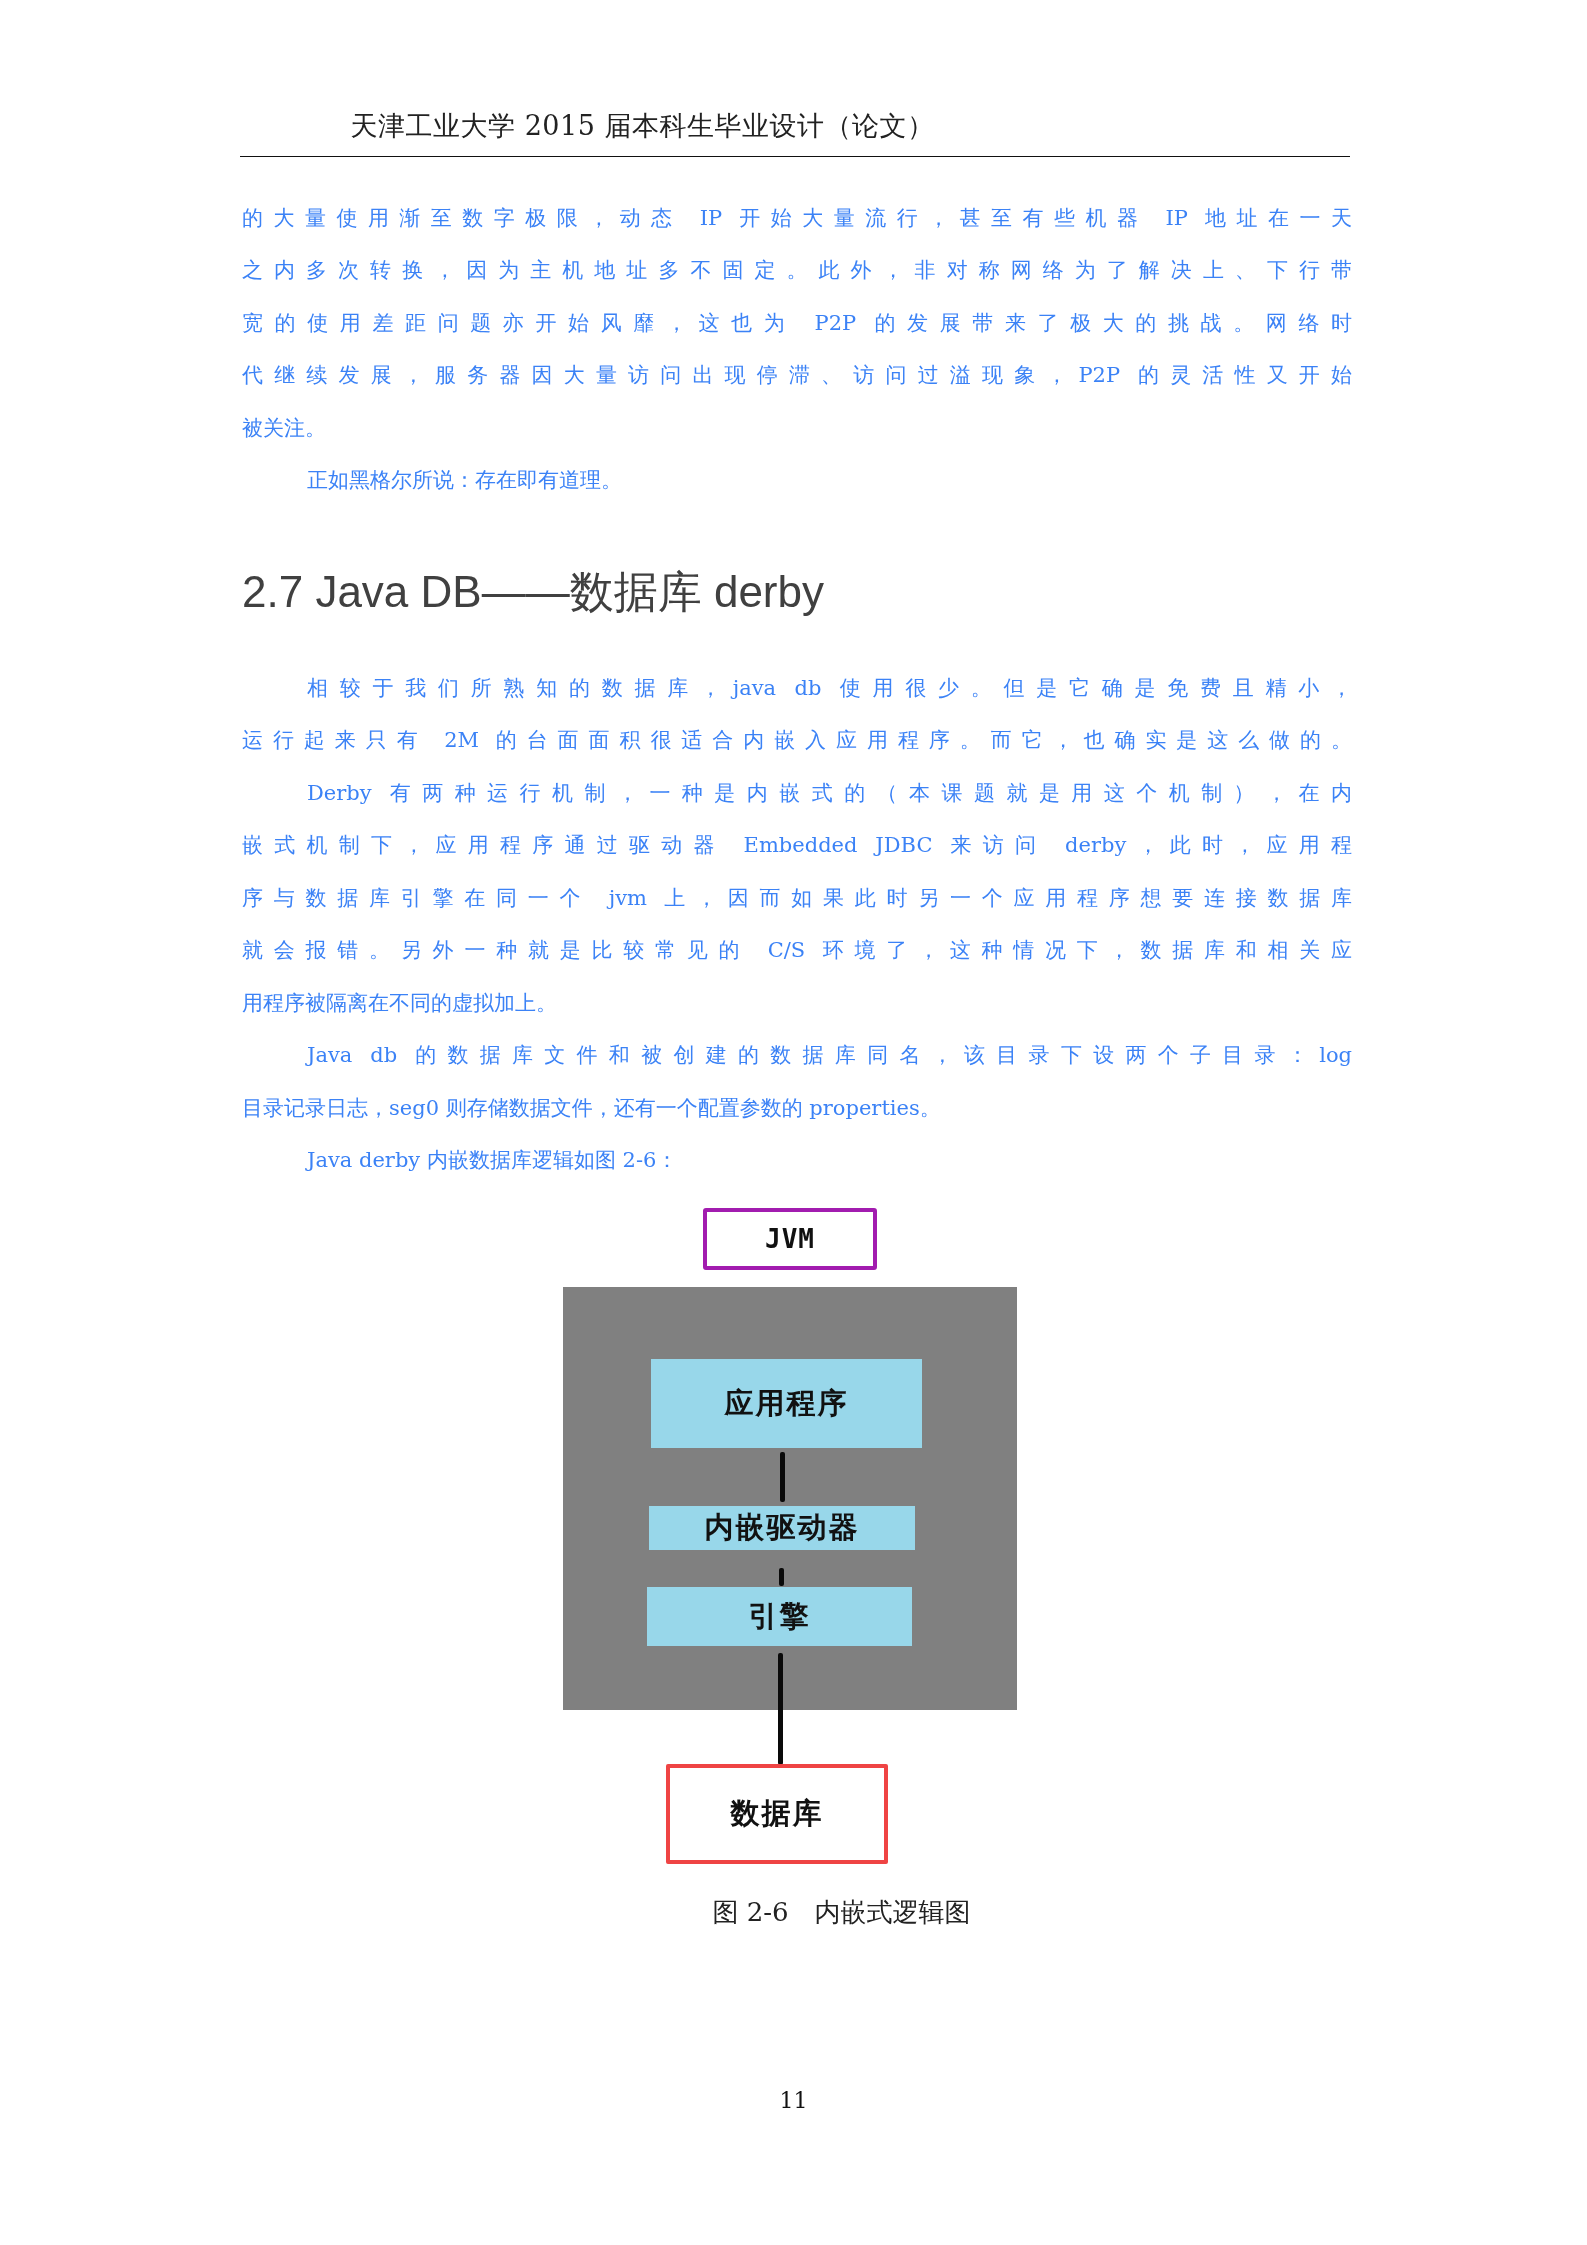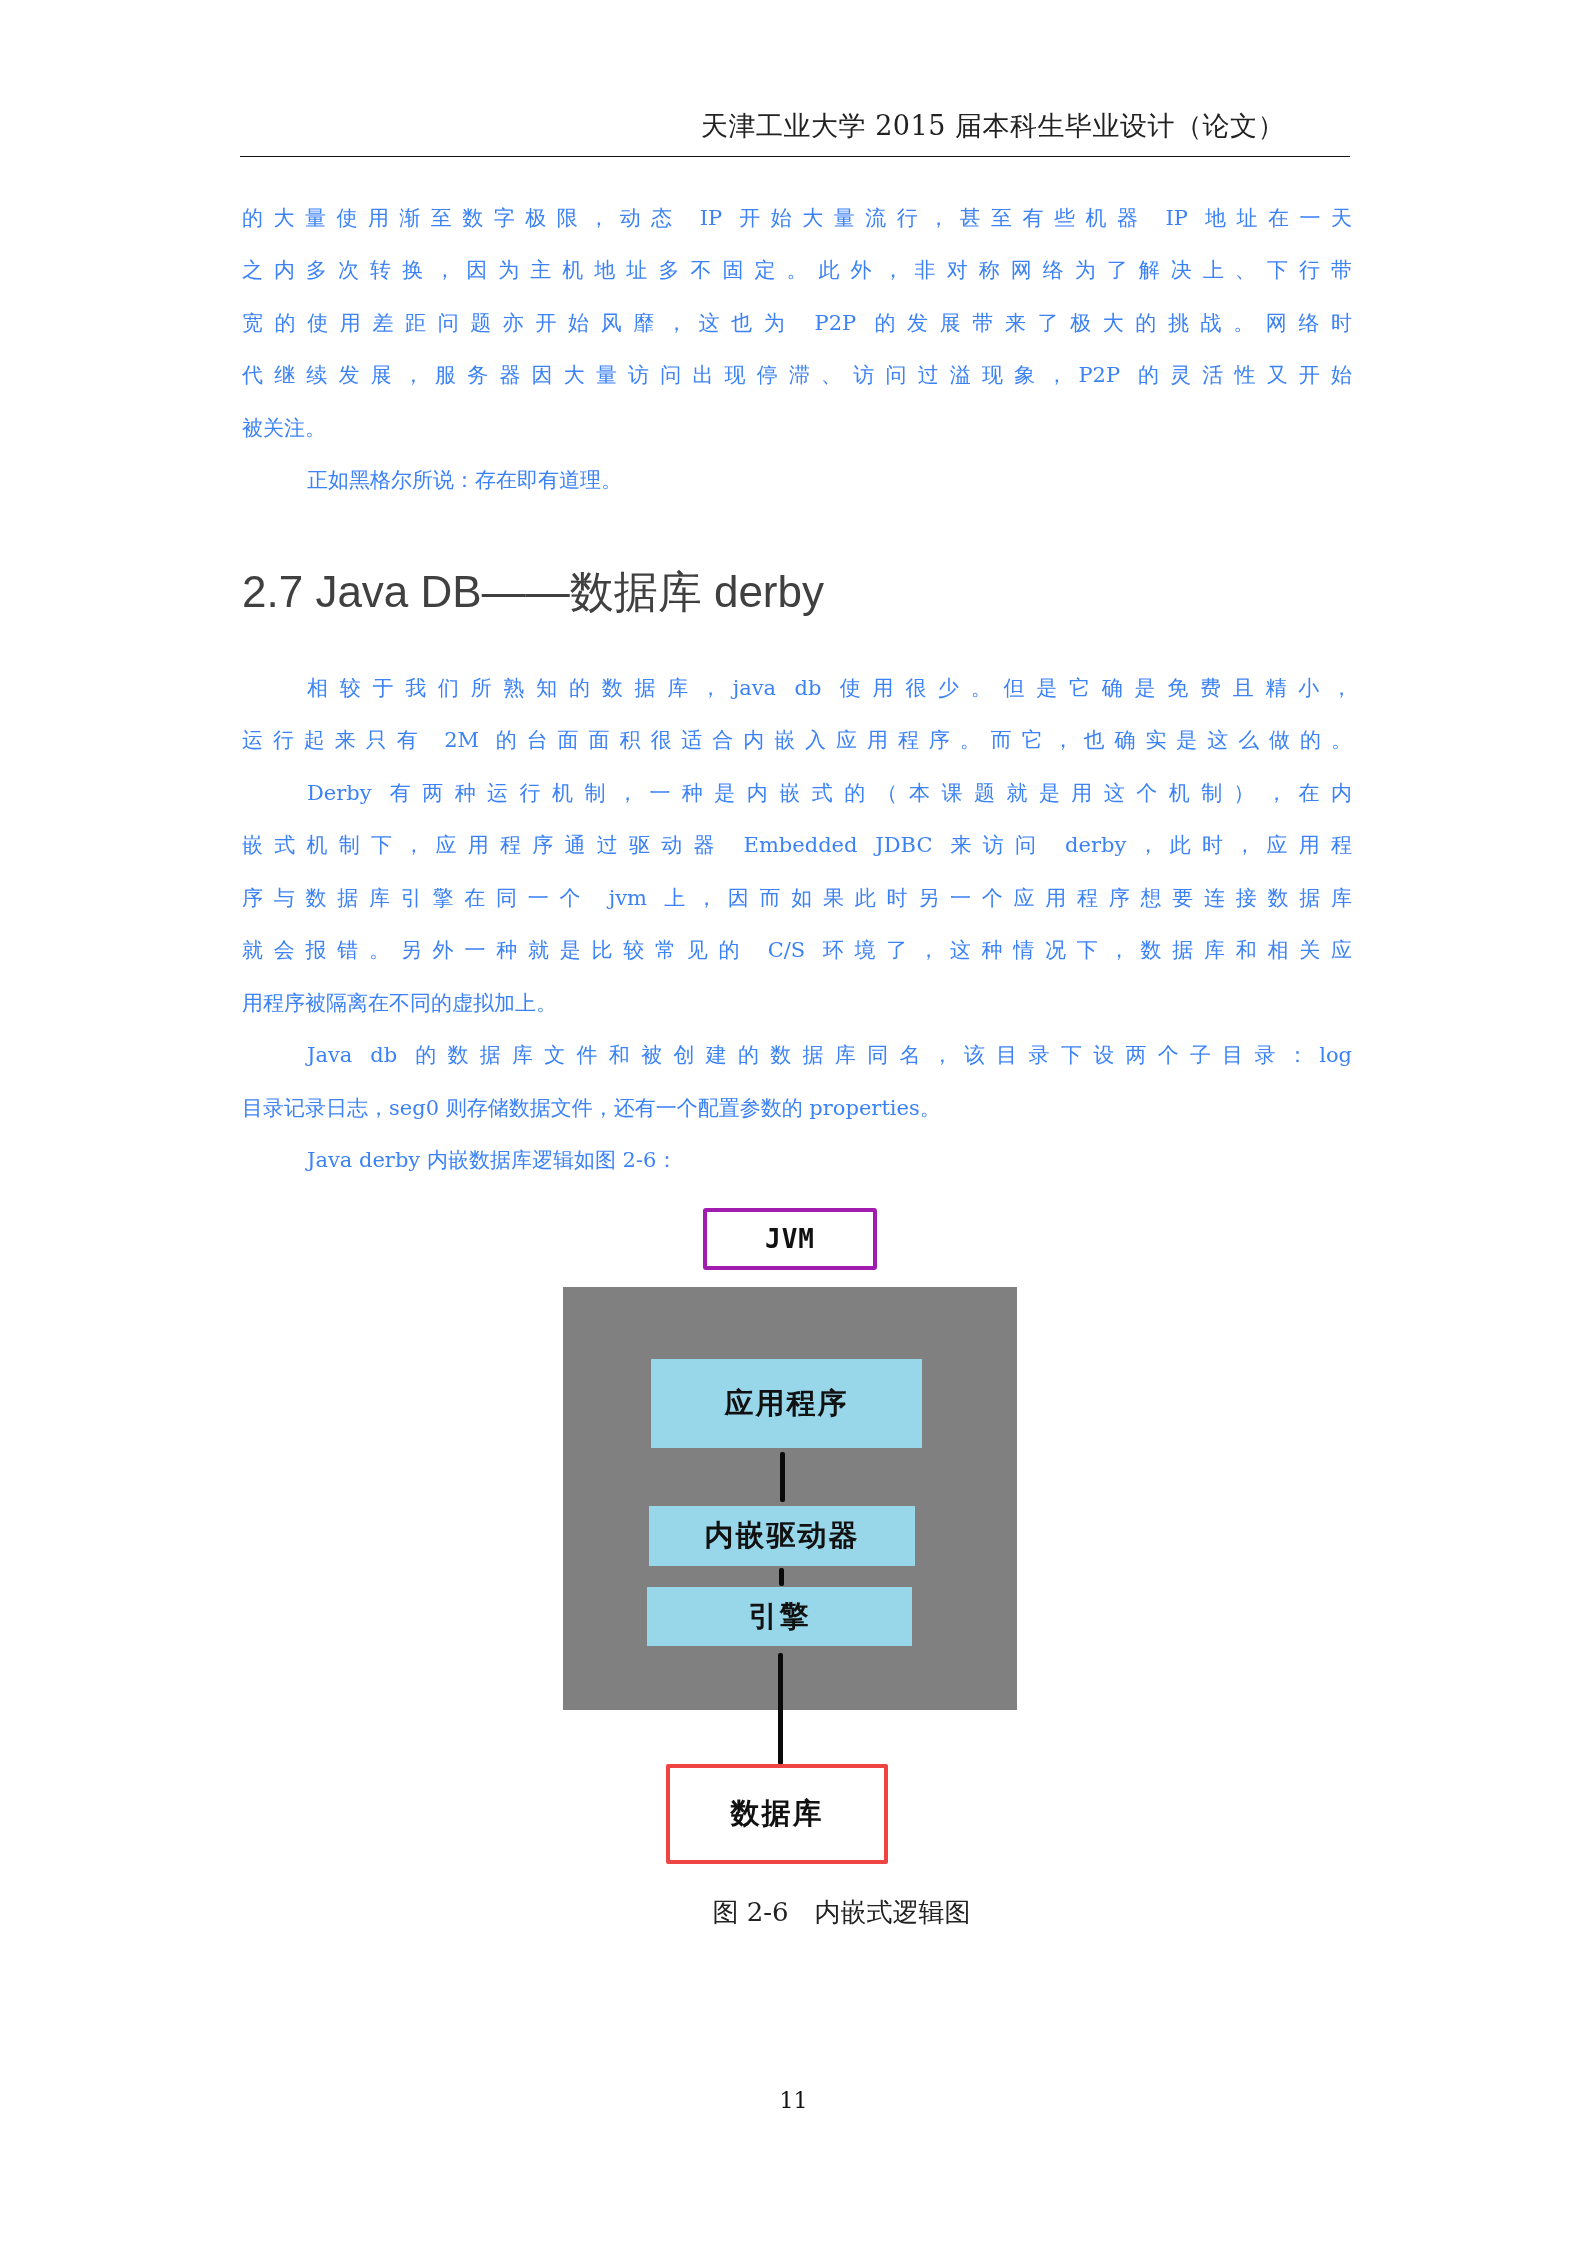--- a/index.html
+++ b/index.html
@@ -1,37 +1,37 @@
 <!DOCTYPE html>
 <html><head>
 <meta charset="utf-8">
 <style>
   html, body { margin: 0; padding: 0; background: #ffffff; }
   body { width: 1587px; height: 2245px; position: relative; overflow: hidden;
          font-family: "DejaVu Serif", "Liberation Serif", serif; color: #111; }
-  .header-title { position: absolute; top: 108px; left: 0; width: 1285px; text-align: right;
+  .header-title { position: absolute; top: 108px; left: 0; width: 1285px; text-align: center;
                   font-size: 27px; letter-spacing: 0.5px; color: #222; }
   .header-rule { position: absolute; top: 156px; left: 240px; width: 1110px; height: 0;
                  border-top: 1.6px solid #111; }
   .line { position: absolute; left: 242px; width: 1110px; font-size: 21px; line-height: 36px;
           white-space: nowrap; color: #3b82f6; text-align: justify; text-align-last: justify; }
   .line.last { text-align-last: left; }
   .line.indent { left: 307px; width: 1045px; }
   .section-heading { position: absolute; top: 563px; left: 242px; font-size: 44px;
                      font-family: "Liberation Sans", "DejaVu Sans", sans-serif; color: #404040; }
   .diagram { position: absolute; left: 0; top: 0; width: 1587px; height: 2245px; pointer-events: none; }
   .d-box { position: absolute; display: flex; align-items: center; justify-content: center;
            font-weight: bold; color: #111; pointer-events: auto; }
   .jvm-box { left: 703px; top: 1208px; width: 166px; height: 54px; border: 4px solid #a21caf;
              border-radius: 3px; background: #fff; font-family: "DejaVu Sans Mono", "Liberation Mono", monospace;
              font-size: 26px; letter-spacing: 1px; }
   .gray-area { position: absolute; left: 563px; top: 1287px; width: 454px; height: 423px; background: #808080; }
   .blue-box { background: #98d7ea; font-size: 29px; font-family: "DejaVu Serif", serif; letter-spacing: 2px; }
   .app-box { left: 651px; top: 1359px; width: 271px; height: 89px; }
-  .driver-box { left: 649px; top: 1506px; width: 266px; height: 60px; }
+  .driver-box { left: 649px; top: 1506px; width: 266px; height: 44px; }
   .engine-box { left: 647px; top: 1587px; width: 265px; height: 59px; }
   .db-box { left: 666px; top: 1764px; width: 214px; height: 92px; border: 4px solid #ef4444;
             background: #fff; font-size: 29px; letter-spacing: 2px; border-radius: 2px; }
   .connector { position: absolute; width: 5px; background: #0a0a0a; border-radius: 2px; }
   .caption { position: absolute; top: 1895px; left: 0; width: 1587px; text-align: center;
              font-size: 26px; color: #222; word-spacing: 0; padding-left: 48px; }
   .page-number { position: absolute; top: 2088px; left: 0; width: 1587px; text-align: center;
                  font-size: 22px; color: #111; }
 </style>
 </head>

